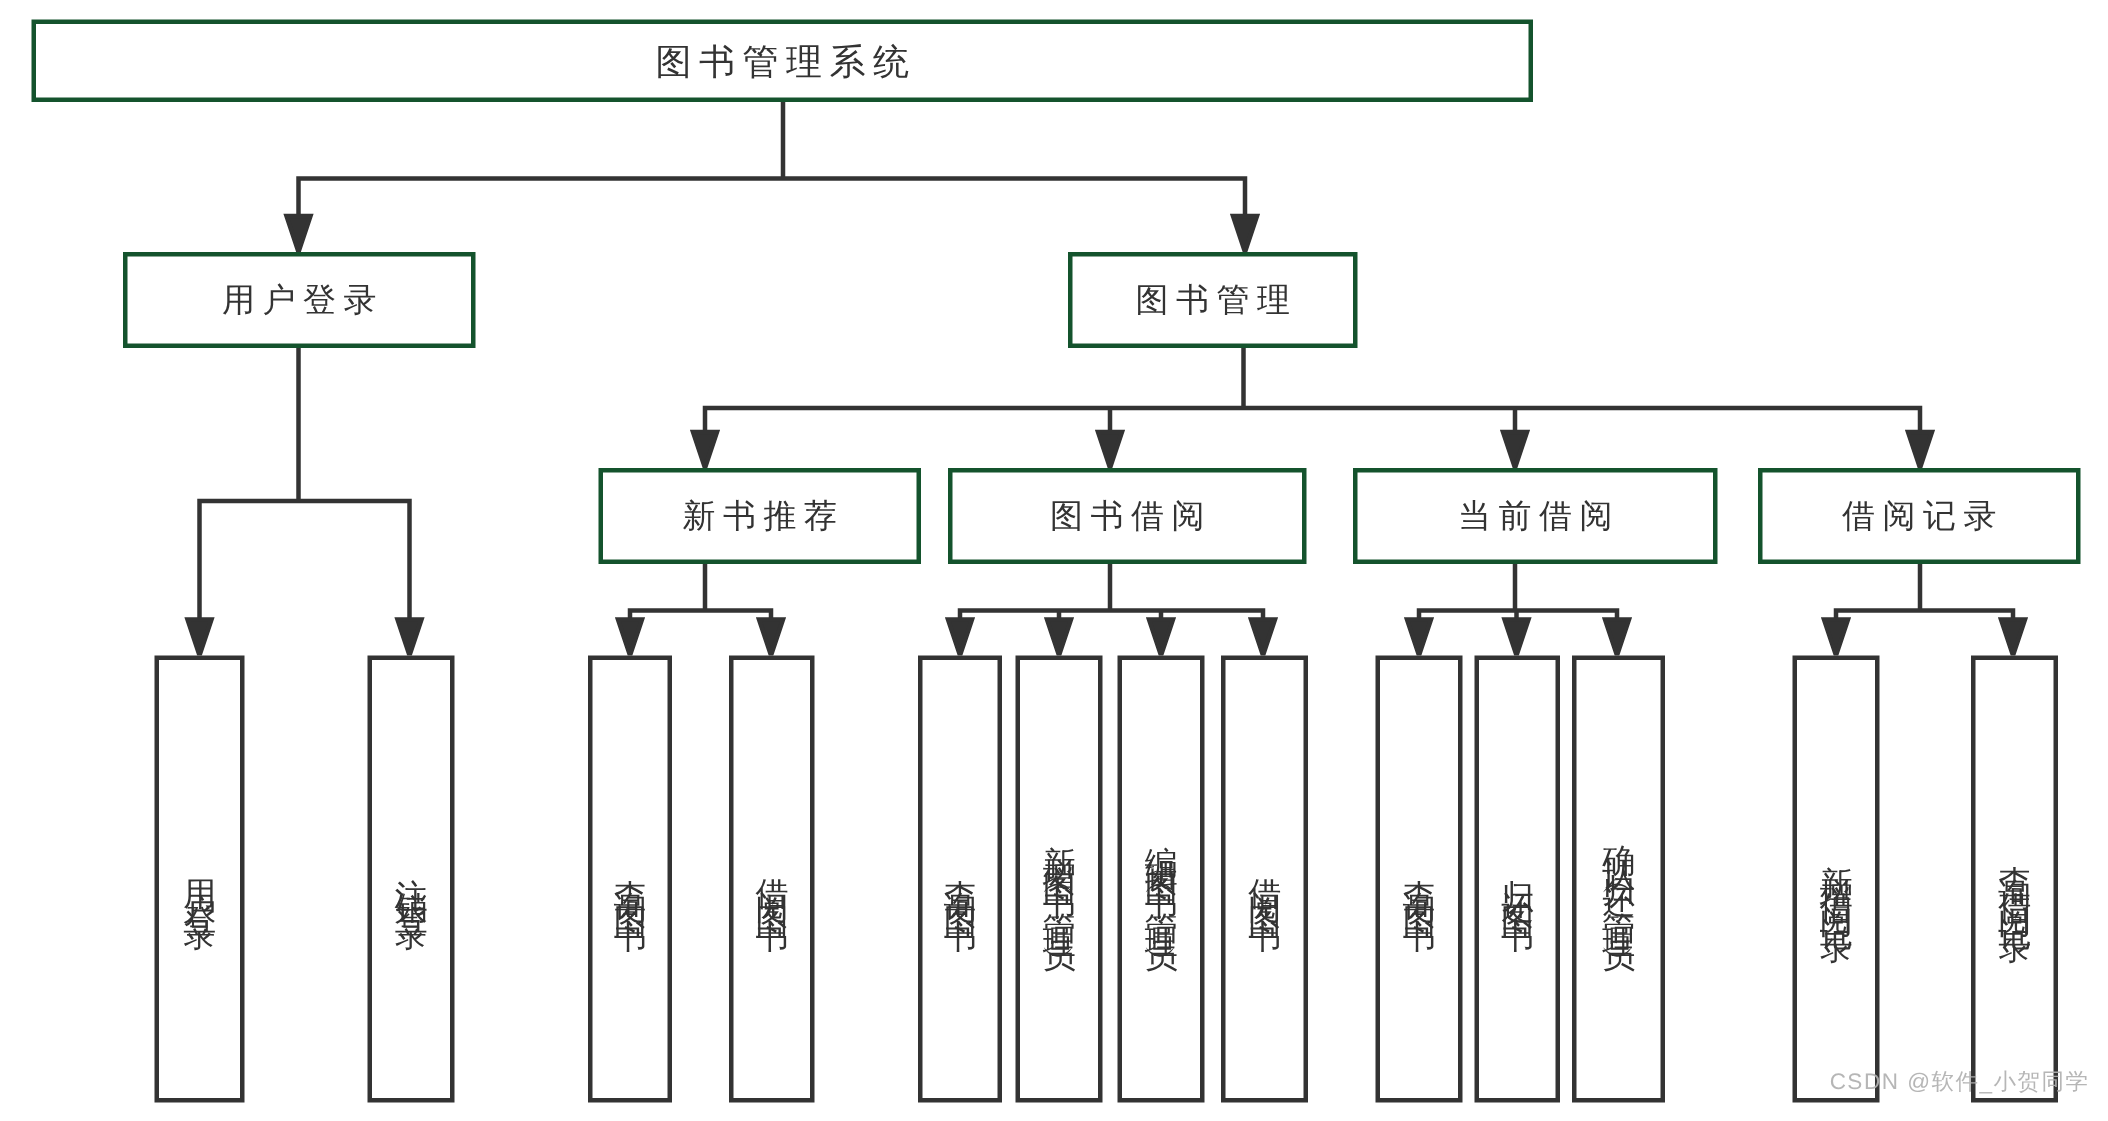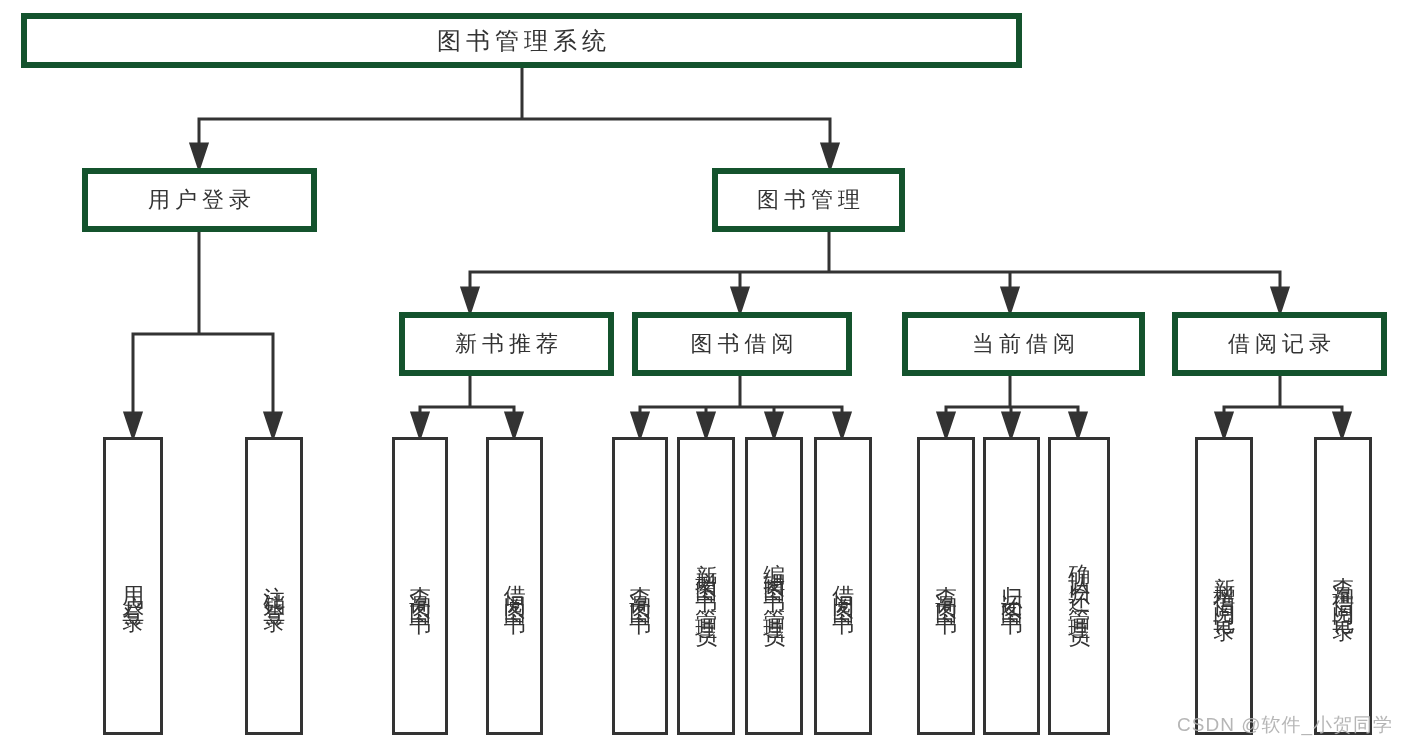--- a/index.html
+++ b/index.html
@@ -18,21 +18,21 @@
   }
   svg.wires {
     position: absolute;
     left: 0;
     top: 0;
     z-index: 1;
   }
   .node {
     position: absolute;
     box-sizing: border-box;
-    border: 6px solid #14532d;
+    border: 3px solid #14532d;
     background: #ffffff;
     display: flex;
     align-items: center;
     justify-content: center;
     font-size: 22px;
     letter-spacing: 5px;
     text-indent: 5px;
     white-space: nowrap;
     z-index: 2;
   }
@@ -54,21 +54,21 @@
     text-orientation: mixed;
     font-size: 22px;
     line-height: 1.2;
     letter-spacing: 9px;
     white-space: nowrap;
   }
   .watermark {
     position: absolute;
     right: 12px;
     top: 712px;
-    font-size: 19px;
+    font-size: 15px;
     letter-spacing: 1px;
     color: rgba(176, 176, 176, 0.92);
     z-index: 3;
     white-space: nowrap;
   }
 </style>
 </head>
 <body>
 
 <div class="stage">
@@ -124,21 +124,21 @@
       </g>
     </g>
   </svg>
 
   <div class="node root" style="left:21px; top:13px; width:1001px; height:55px;">图书管理系统</div>
 
   <div class="node" style="left:82px; top:168px; width:235px; height:64px;">用户登录</div>
   <div class="node" style="left:712px; top:168px; width:193px; height:64px;">图书管理</div>
 
   <div class="node" style="left:363px; top:312px; width:215px; height:64px;margin-left:36px;">新书推荐</div>
-  <div class="node" style="left:632px; top:312px; width:220px; height:64px;">图书借阅</div>
+  <div class="node" style="left:632px; top:312px; width:239px; height:64px;">图书借阅</div>
   <div class="node" style="left:902px; top:312px; width:243px; height:64px;">当前借阅</div>
   <div class="node" style="left:1172px; top:312px; width:215px; height:64px;">借阅记录</div>
 
   <div class="vnode" style="left:103px; top:437px; width:60px; height:298px;">
     <span class="vtext">用户登录</span>
   </div>
   <div class="vnode" style="left:245px; top:437px; width:58px; height:298px;">
     <span class="vtext">注销登录</span>
   </div>
 

